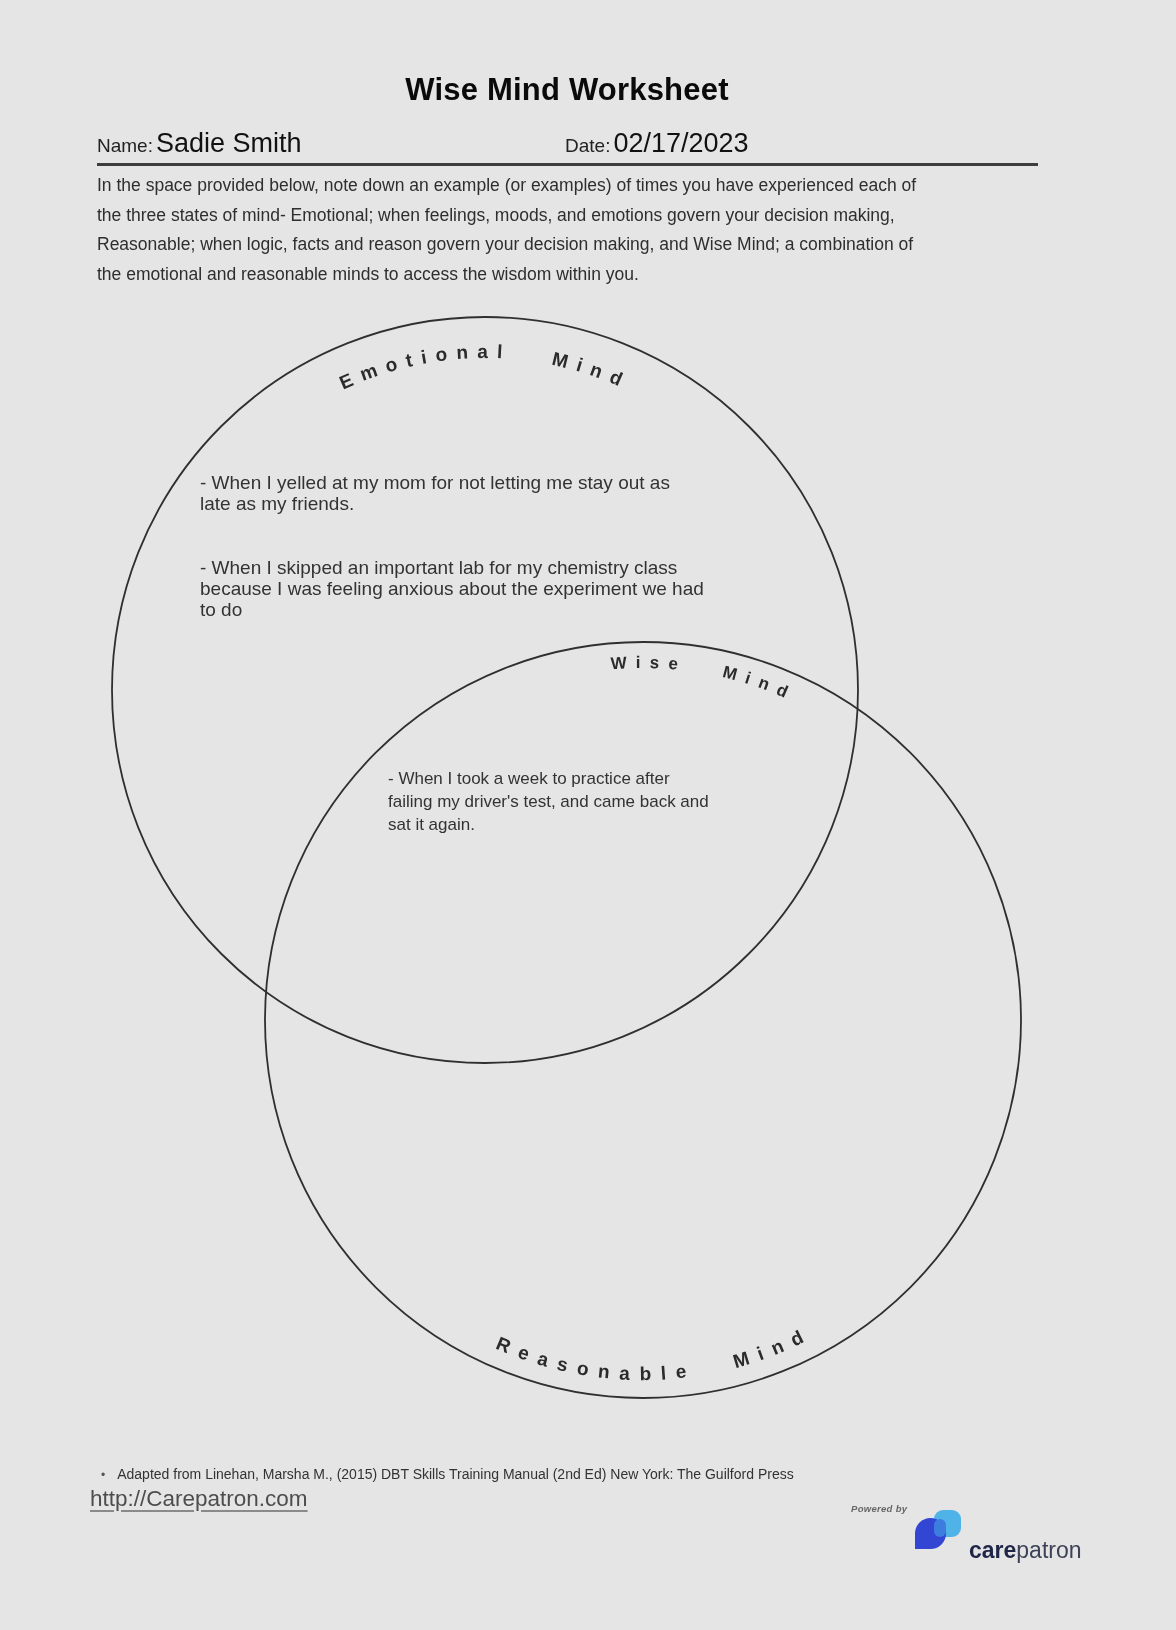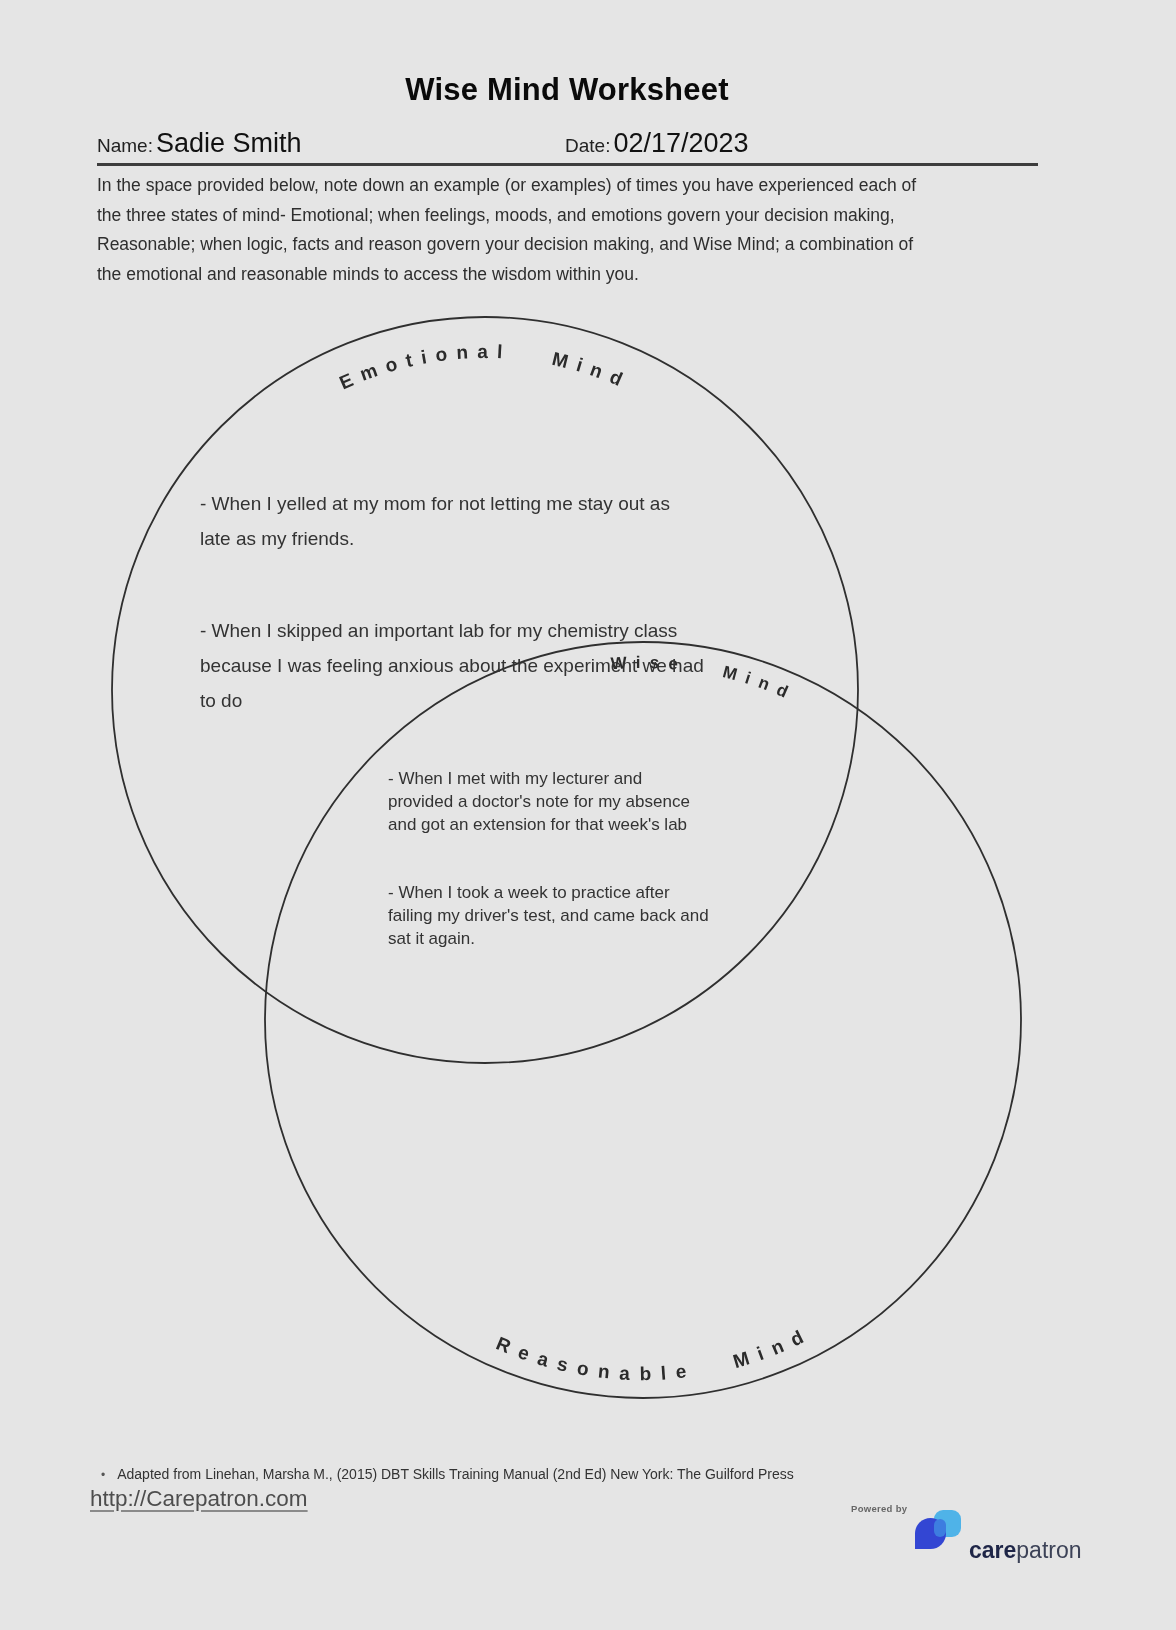--- a/index.html
+++ b/index.html
@@ -41,42 +41,42 @@
   .venn-circle { fill: none; stroke: #2f2f2f; stroke-width: 1.8px; }
   .venn-label {
     font-family: "Liberation Sans", sans-serif;
     font-weight: bold;
     fill: #2b2b2b;
   }
   .venn-label.emotional { font-size: 19px; letter-spacing: 9px;  word-spacing: 26px; }
   .venn-label.wise      { font-size: 17px; letter-spacing: 9px;  word-spacing: 22px; }
   .venn-label.reason    { font-size: 19px; letter-spacing: 10px; word-spacing: 24px; }
   .entries { position: absolute; color: #333; white-space: pre-line; }
-  .entries.emotional { left: 200px; top: 451px;  width: 600px; font-size: 19px;  line-height: 35px; }
+  .entries.emotional { left: 200px; top: 451px;  width: 600px; font-size: 19px;  line-height: 21px; }
   .entries.wise      { left: 388px; top: 744px;  width: 380px; font-size: 17px;  line-height: 23px; }
   .entries.reason    { left: 367px; top: 1064px; width: 590px; font-size: 19px;  line-height: 25px; }
   .entries .entry { margin: 0 0 22px 0; }
   .entries .entry:last-child { margin-bottom: 0; }
   
   .citation {
     position: absolute; left: 101px; top: 1466px;
     font-size: 14px; color: #333;
   }
   .citation .bullet { color: #555; margin-right: 12px; font-size: 12px; }
   .site-link {
     position: absolute; left: 90px; top: 1486px;
     font-size: 22.5px; color: #4d4d4d;
     text-decoration: underline;
     text-decoration-color: #8a8a8a;
     text-underline-offset: 4px;
     cursor: pointer;
   }
   .powered-by {
     position: absolute; left: 851px; top: 1503px;
-    font-size: 9.5px; color: #666; font-weight: bold; letter-spacing: 0.3px;
+    font-size: 9.5px; color: #666; font-weight: bold; letter-spacing: 0.3px; font-style: italic;
   }
   .logo { position: absolute; left: 913px; top: 1496px; display: flex; align-items: center; }
   .logo-icon { display: block; }
   .brand-text { margin-left: 6px; font-size: 23px; color: #232949; margin-top: 41px; }
   .brand-bold { font-weight: bold; color: #1e2547; }
   .brand-reg  { font-weight: normal; color: #3c4257; }
 </style>
 </head>
 <body>
 
@@ -124,23 +124,20 @@
 
   <div class="entries emotional">
     <p class="entry">- When I yelled at my mom for not letting me stay out as
 late as my friends.</p>
     <p class="entry">- When I skipped an important lab for my chemistry class
 because I was feeling anxious about the experiment we had
 to do</p>
   </div>
 
   <div class="entries wise">
-    <p class="entry">- When I met with my lecturer and
-provided a doctor's note for my absence
-and got an extension for that week's lab</p>
     <p class="entry">- When I took a week to practice after
 failing my driver's test, and came back and
 sat it again.</p>
   </div>
 
   <div class="entries reason">
   </div>
 
   <div class="citation">
     <span class="bullet">•</span><span>Adapted from Linehan, Marsha M., (2015) DBT Skills Training Manual (2nd Ed) New York: The Guilford Press</span>

